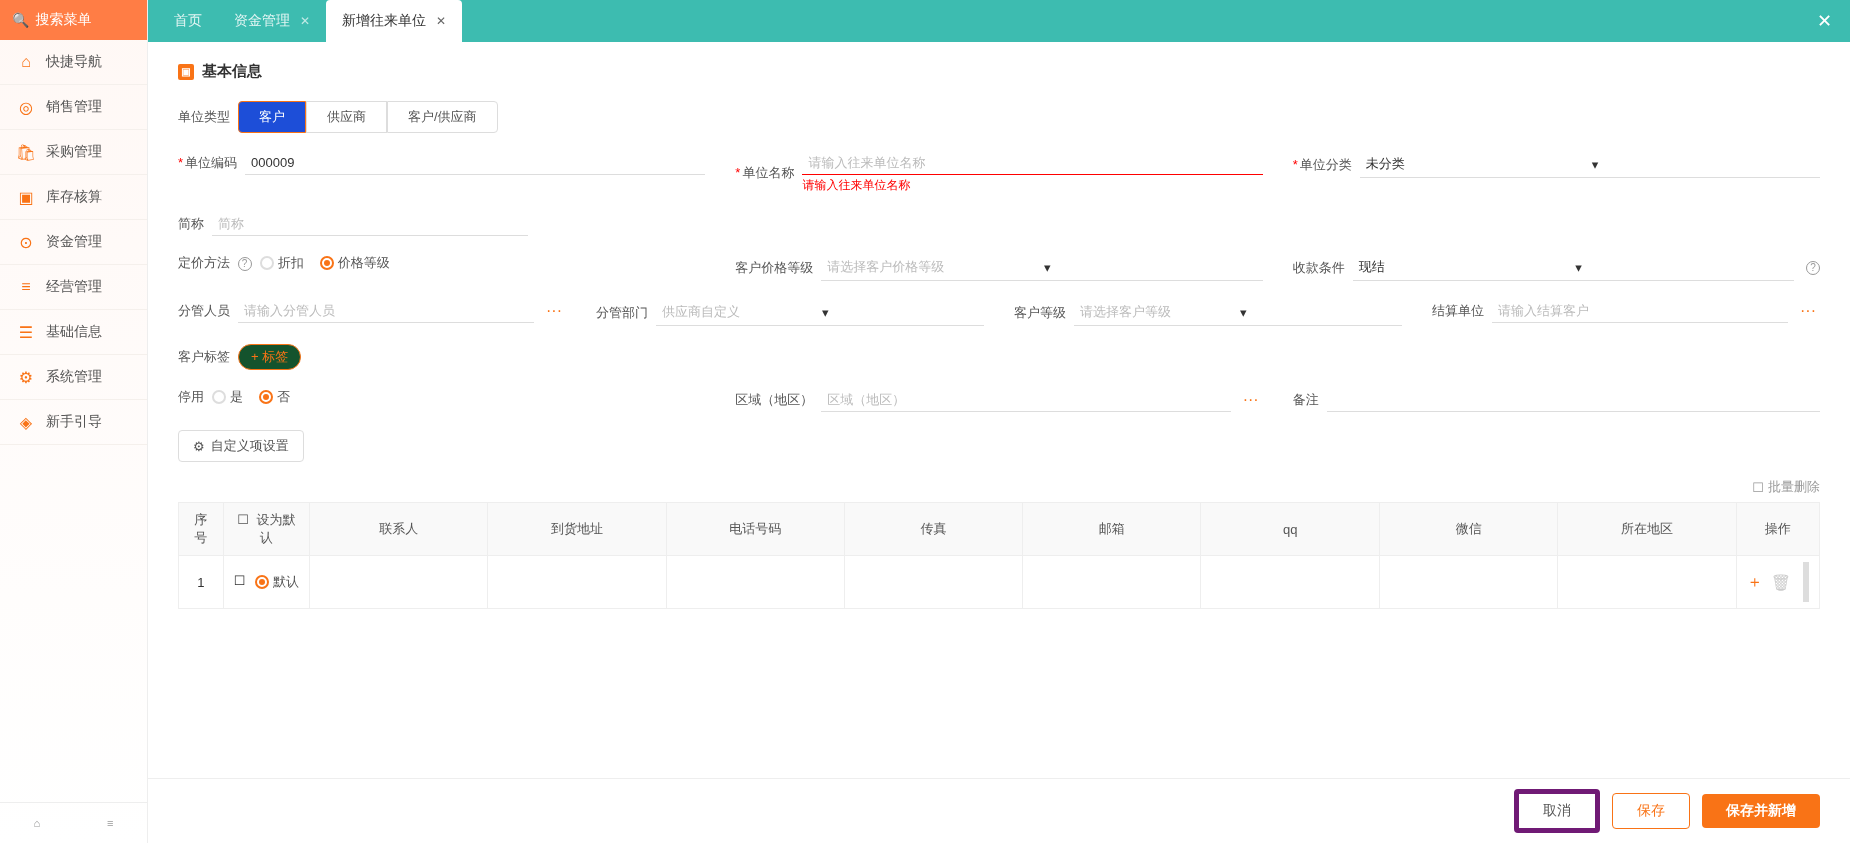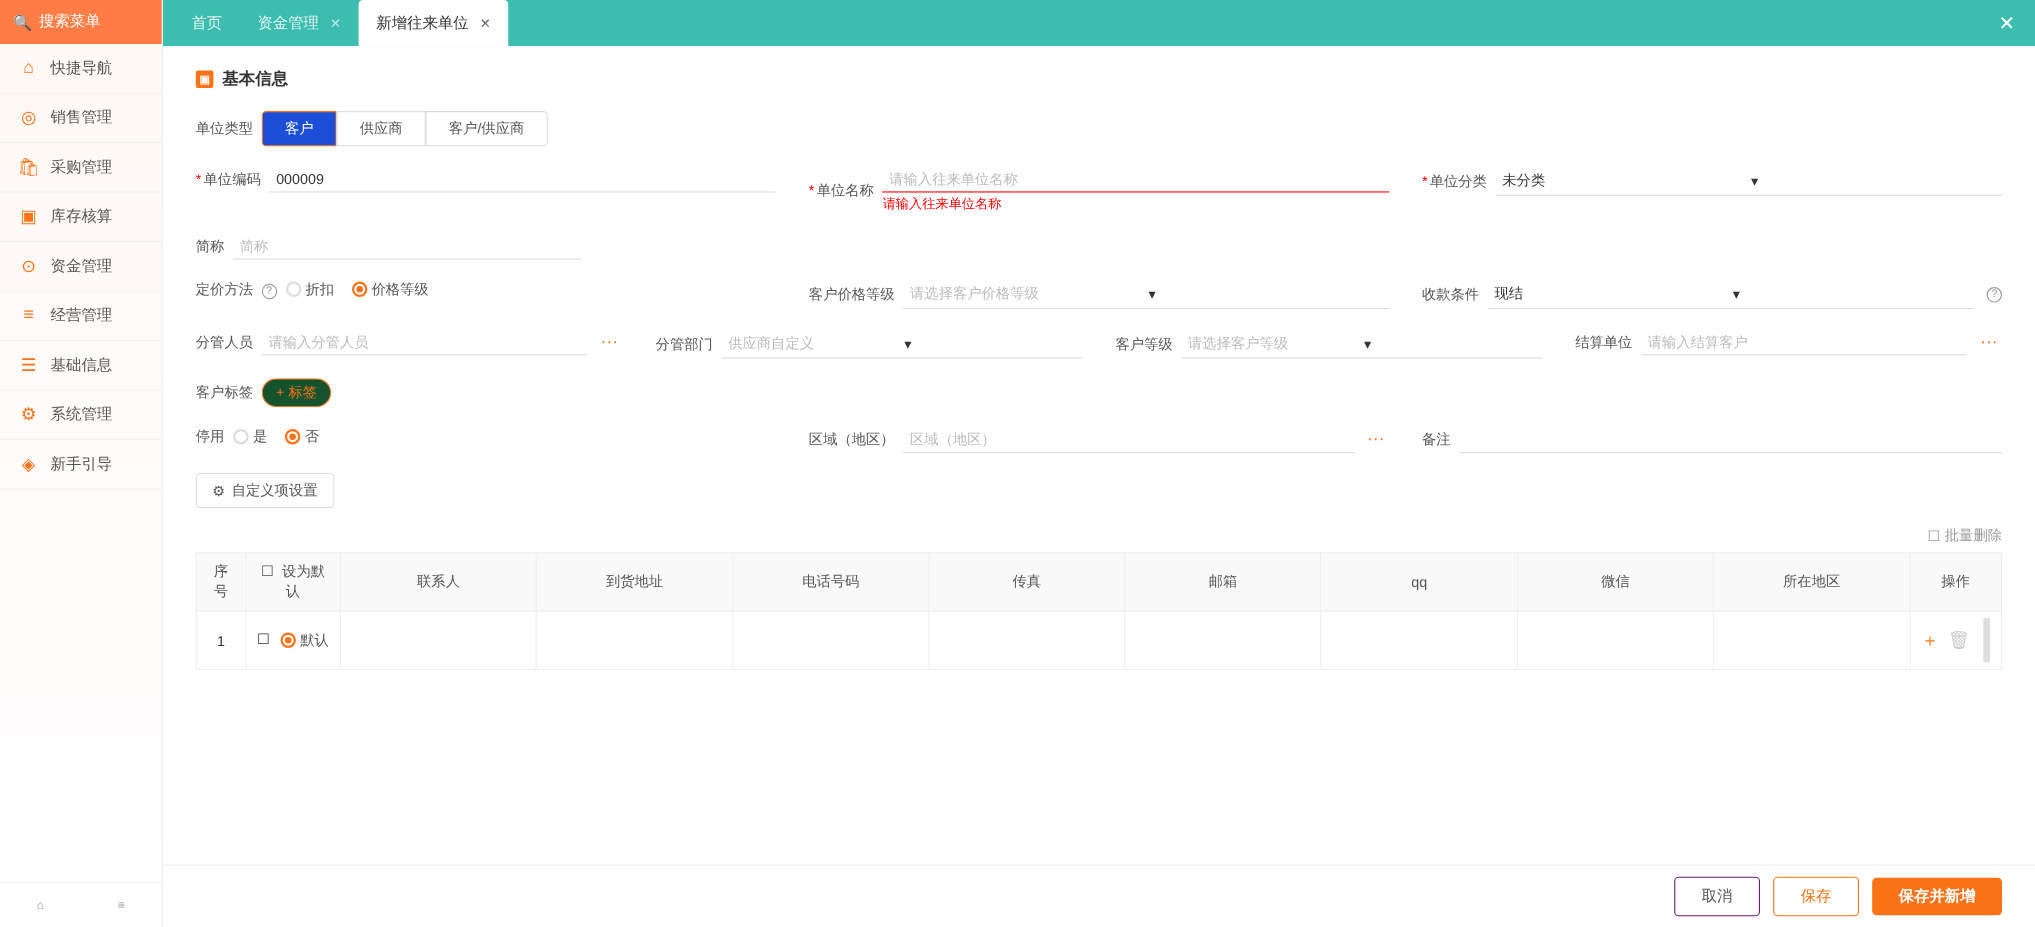--- a/index.html
+++ b/index.html
@@ -307,21 +307,21 @@
       display: flex;
       justify-content: flex-end;
       align-items: center;
       gap: 12px;
       padding: 10px 30px;
       background: white;
       border-top: 1px solid #eee;
     }
     .btn-cancel {
       padding: 8px 24px;
-      border: 1px solid #701a75;
+      border: 5px solid #701a75;
       border-radius: 4px;
       background: white;
       color: #555;
       font-size: 14px;
       cursor: pointer;
     }
     .btn-save {
       padding: 8px 24px;
       border: none;
       border-radius: 4px;

